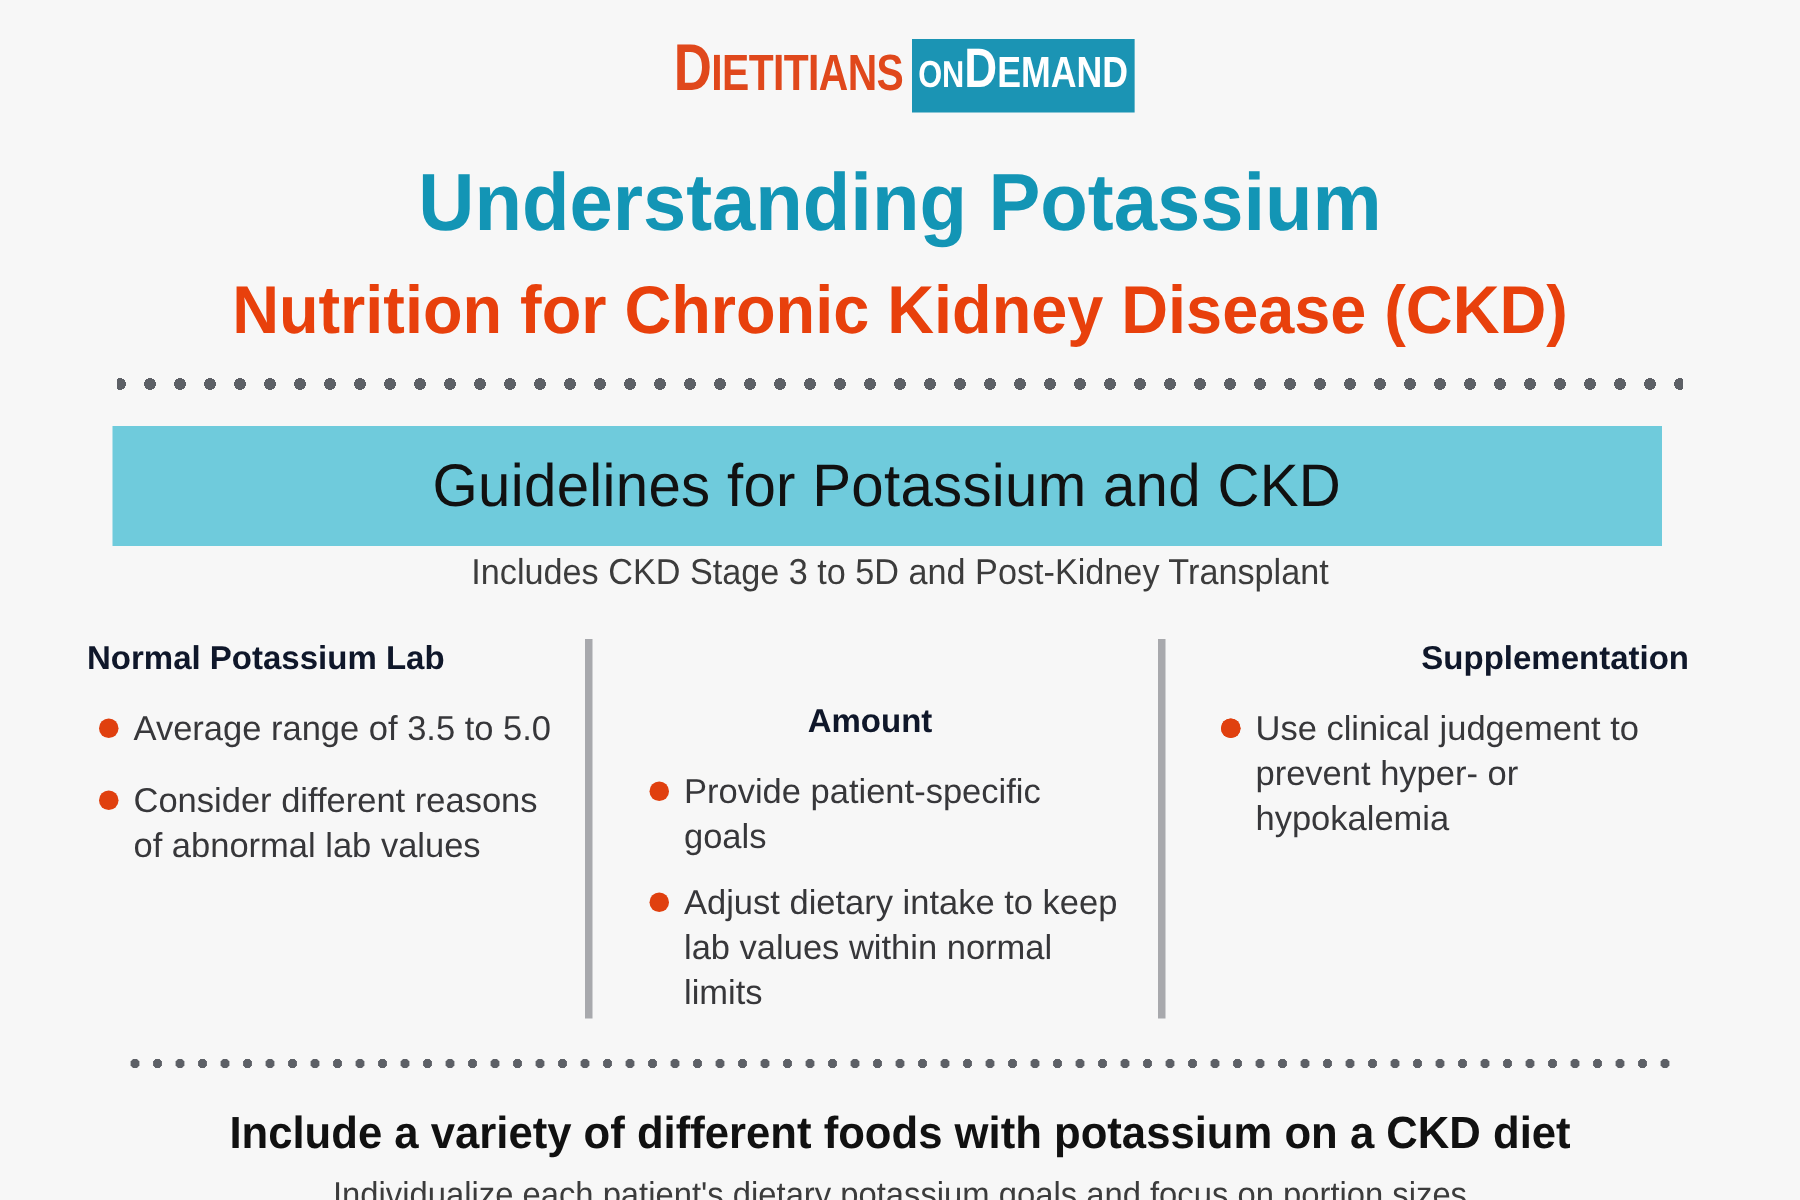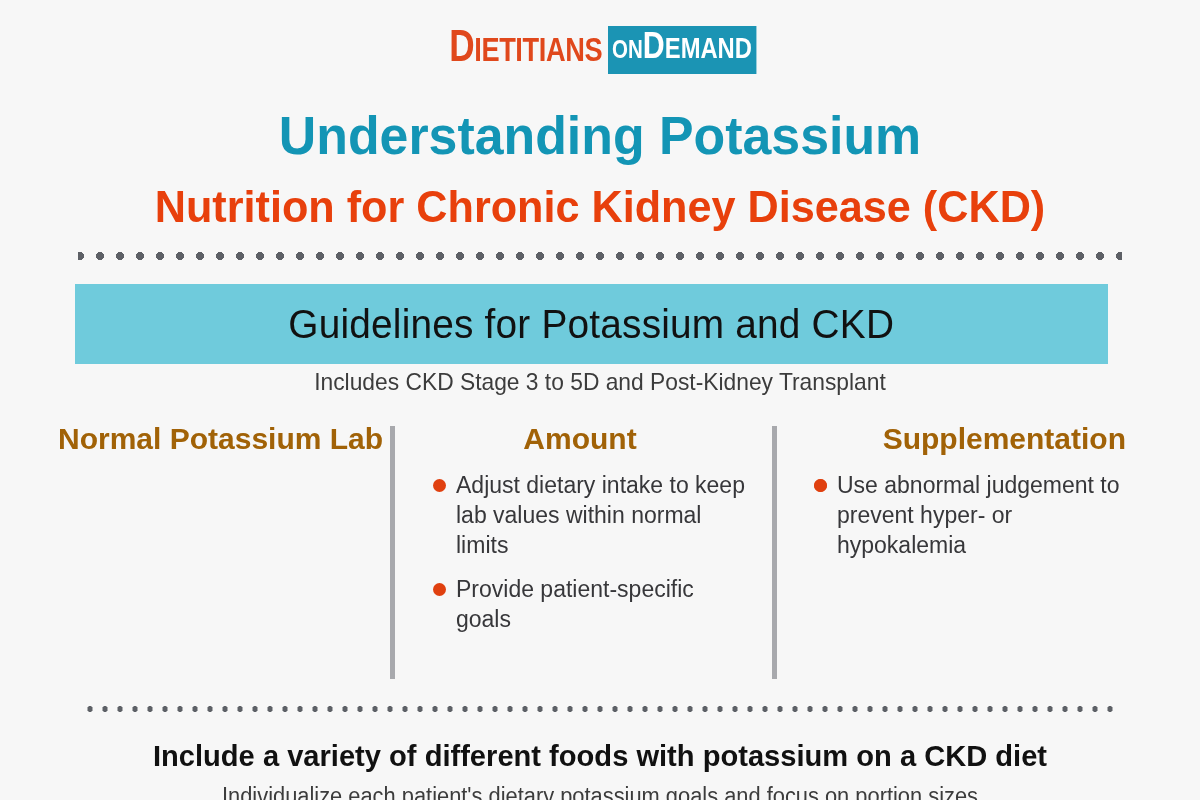--- a/index.html
+++ b/index.html
@@ -164,28 +164,28 @@
   .col {
     position: absolute;
     top: 0;
   }
   .col-1 { left: 58px;  width: 325px; }
   .col-2 { left: 425px; width: 330px; }
   .col-3 { left: 806px; width: 320px; }
 
   .col-head {
     font-weight: 700;
-    font-size: 30px;
+    font-size: 22px;
     line-height: 30px;
-    color: #a16207;
+    color: #0f172a;
     margin: 0 0 16px 0;
     white-space: nowrap;
   }
   .col-1 .col-head { text-align: left; }
-  .col-2 .col-head { text-align: center; padding-right: 20px; }
+  .col-2 .col-head { text-align: center; padding-right: 20px; margin-top: 42px; }
   .col-3 .col-head { text-align: right; }
 
   .bullets {
     list-style: none;
     margin: 0;
     padding: 0;
   }
   .bullet {
     position: relative;
     padding-left: 31px;
@@ -253,45 +253,55 @@
   </div>
   <div class="banner-caption">Includes CKD Stage 3 to 5D and Post-Kidney Transplant</div>
 
   <div class="columns">
 
     <div class="vdiv vdiv-1"></div>
     <div class="vdiv vdiv-2"></div>
 
     <div class="col col-1">
       <div class="col-head">Normal Potassium Lab</div>
+      <ul class="bullets">
+        <li class="bullet">
+          <span class="dot"></span>
+          <span>Average range of 3.5 to 5.0</span>
+        </li>
+        <li class="bullet">
+          <span class="dot"></span>
+          <span>Consider different reasons of abnormal lab values</span>
+        </li>
+      </ul>
     </div>
 
     <div class="col col-2">
       <div class="col-head">Amount</div>
       <ul class="bullets">
         <li class="bullet">
           <span class="dot"></span>
+          <span>Provide patient-specific goals</span>
+        </li>
+        <li class="bullet">
+          <span class="dot"></span>
           <span>Adjust dietary intake to keep lab values within normal limits</span>
-        </li>
-        <li class="bullet">
-          <span class="dot"></span>
-          <span>Provide patient-specific goals</span>
         </li>
       </ul>
     </div>
 
     <div class="col col-3">
       <div class="col-head">Supplementation</div>
       <ul class="bullets">
         <li class="bullet">
           <span class="dot"></span>
         </li>
         <li class="bullet">
           <span class="dot"></span>
-          <span>Use abnormal judgement to prevent hyper- or hypokalemia</span>
+          <span>Use clinical judgement to prevent hyper- or hypokalemia</span>
         </li>
       </ul>
     </div>
 
   </div>
 
   <div class="dotted-divider dotted-mid"></div>
 
   <div class="footer-head">Include a variety of different foods with potassium on a CKD diet</div>
   <div class="footer-sub">Individualize each patient's dietary potassium goals and focus on portion sizes</div>

